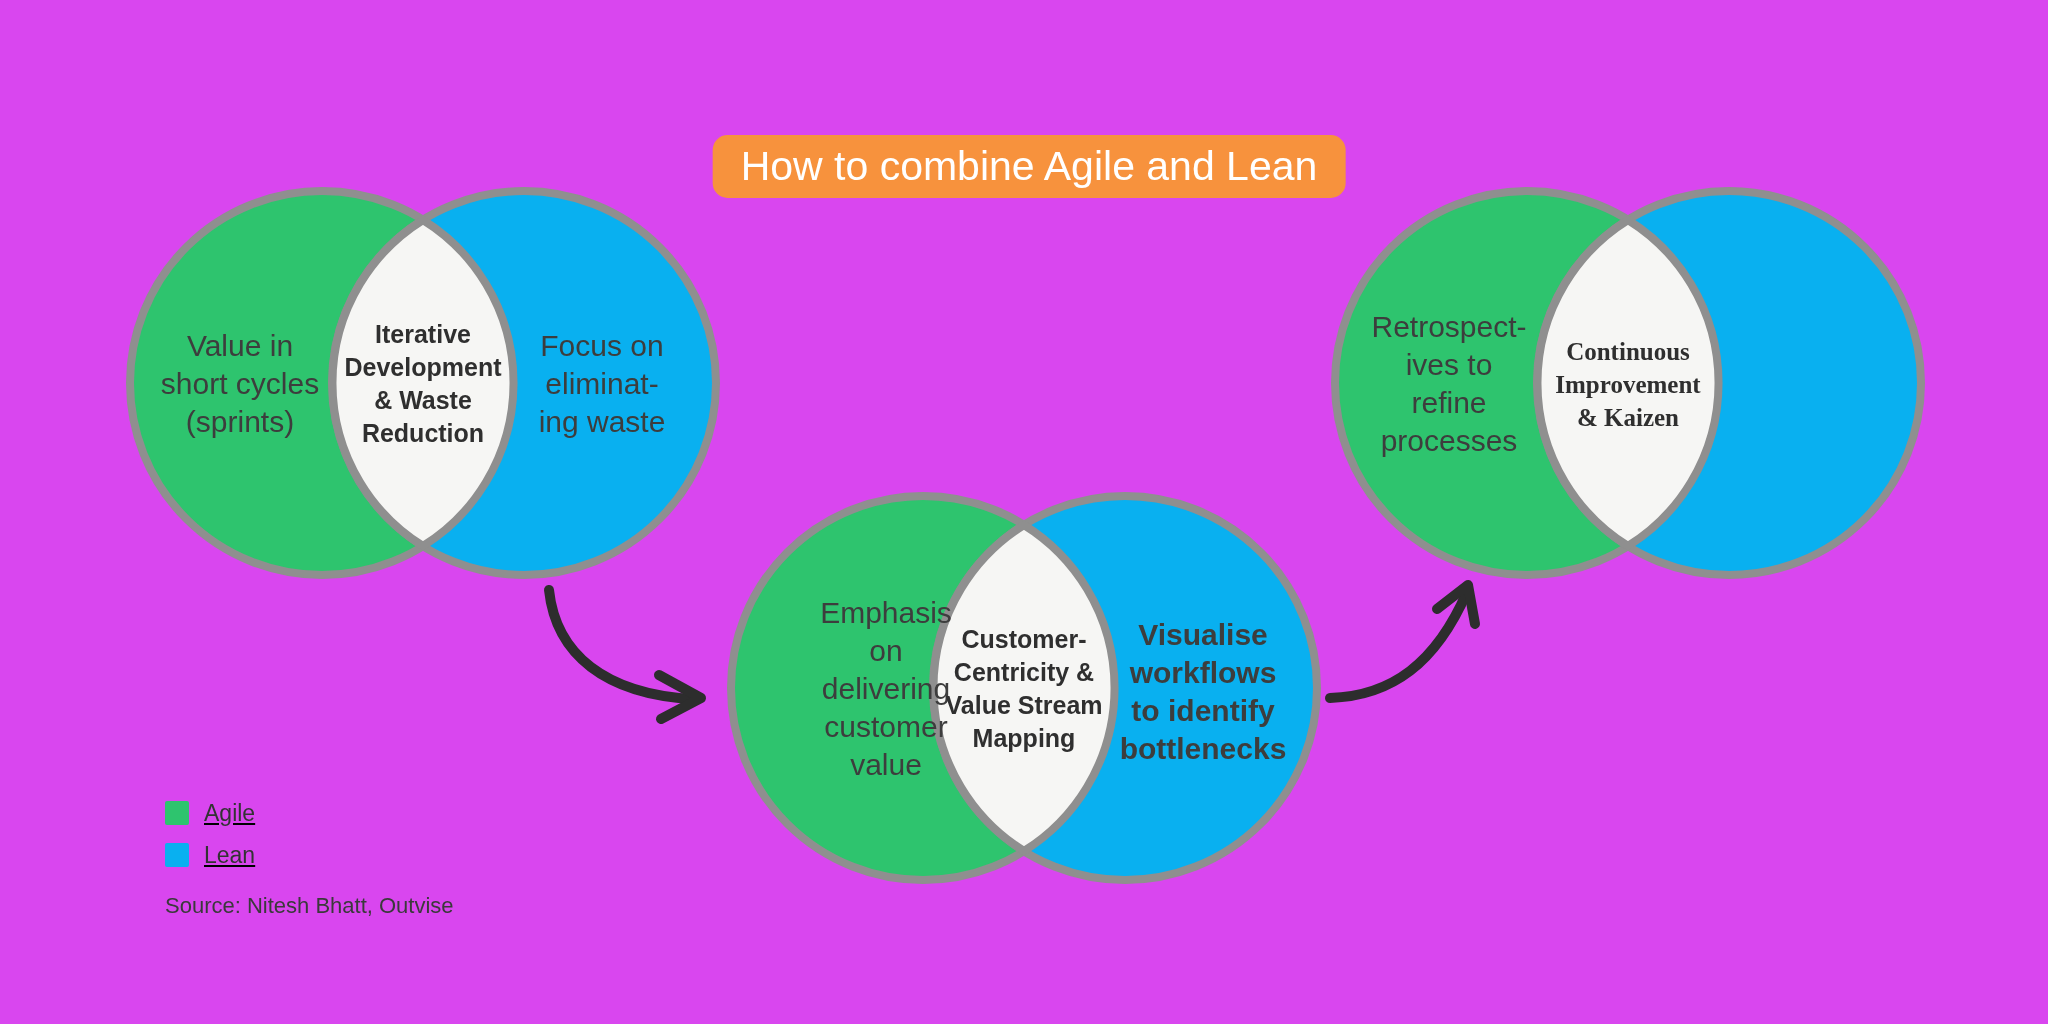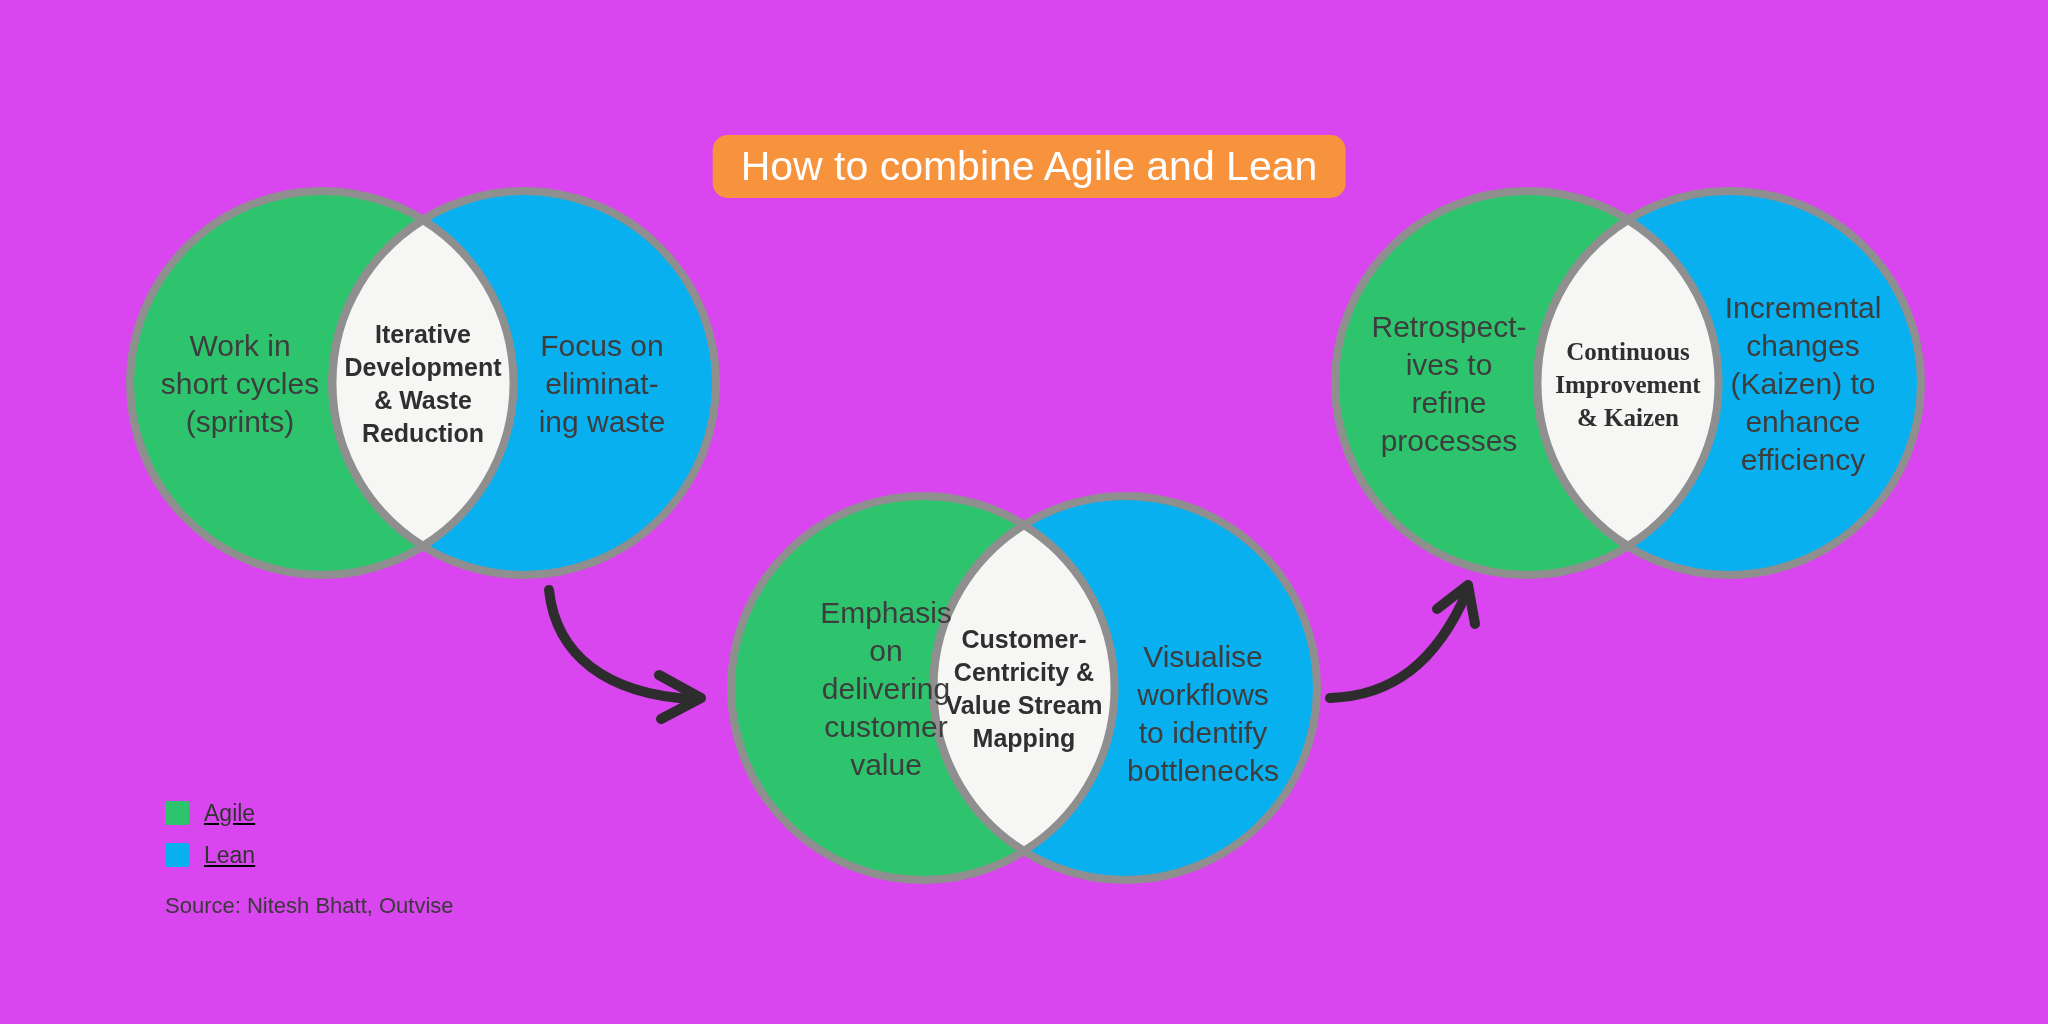--- a/index.html
+++ b/index.html
@@ -117,57 +117,52 @@
     <g fill="none" stroke="#2D2D2D" stroke-width="10" stroke-linecap="round" stroke-linejoin="round">
       <path d="M 1330 698 C 1392 696 1436 663 1467 592"></path>
       <path d="M 1437 609 L 1468 585 L 1475 624"></path>
     </g>
   </svg>
 
   <div class="title-box">
     <span>How to combine Agile and Lean</span>
   </div>
 
-  <div class="vtext" style="left:240px;top:384px;">Work in
+  <div class="vtext" style="left:240px;top:384px;">Value in
 short cycles
 (sprints)</div>
   <div class="otext" style="left:423px;top:384px;">Iterative
 Development
 &amp; Waste
 Reduction</div>
   <div class="vtext" style="left:602px;top:384px;">Focus on
 eliminat-
 ing waste</div>
 
   <div class="vtext" style="left:844px;top:689px;margin-left:42px;">Emphasis
 on
 delivering
 customer
 value</div>
   <div class="otext" style="left:1024px;top:689px;">Customer-
 Centricity &amp;
 Value Stream
 Mapping</div>
-  <div class="vtext" style="left:1203px;top:714px;">Visualise
+  <div class="vtext" style="left:1203px;top:692px;font-weight:bold;">Visualise
 workflows
 to identify
 bottlenecks</div>
 
   <div class="vtext" style="left:1449px;top:384px;">Retrospect-
 ives to
 refine
 processes</div>
   <div class="otext" style="left:1628px;top:384px;font-family:Liberation Serif, serif;">Continuous
 Improvement
 &amp; Kaizen</div>
-  <div class="vtext" style="left:1803px;top:384px;">Incremental
-changes
-(Kaizen) to
-enhance
-efficiency</div>
 
   <div class="legend">
     <div class="legend-row">
       <span class="swatch swatch-agile"></span>
       <span class="legend-label">Agile</span>
     </div>
     <div class="legend-row">
       <span class="swatch swatch-lean"></span>
       <span class="legend-label">Lean</span>
     </div>

